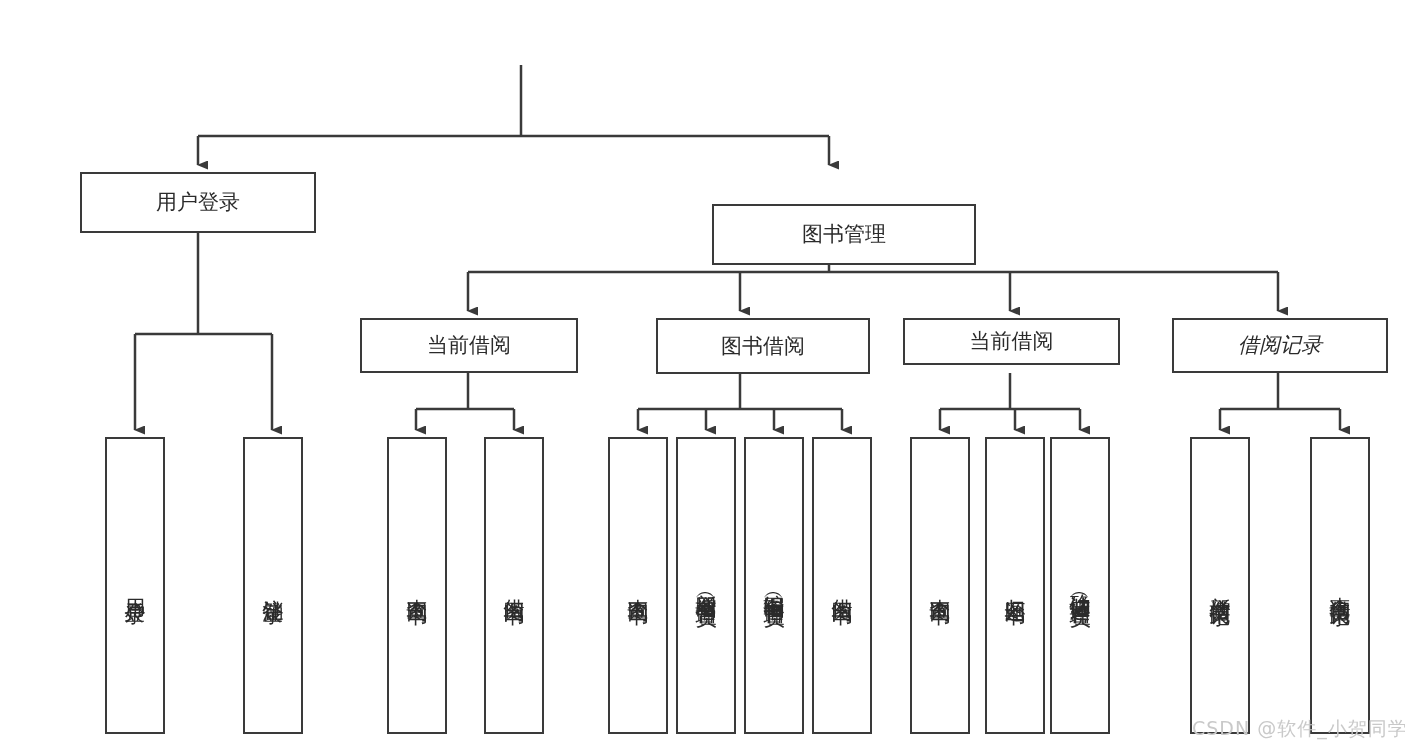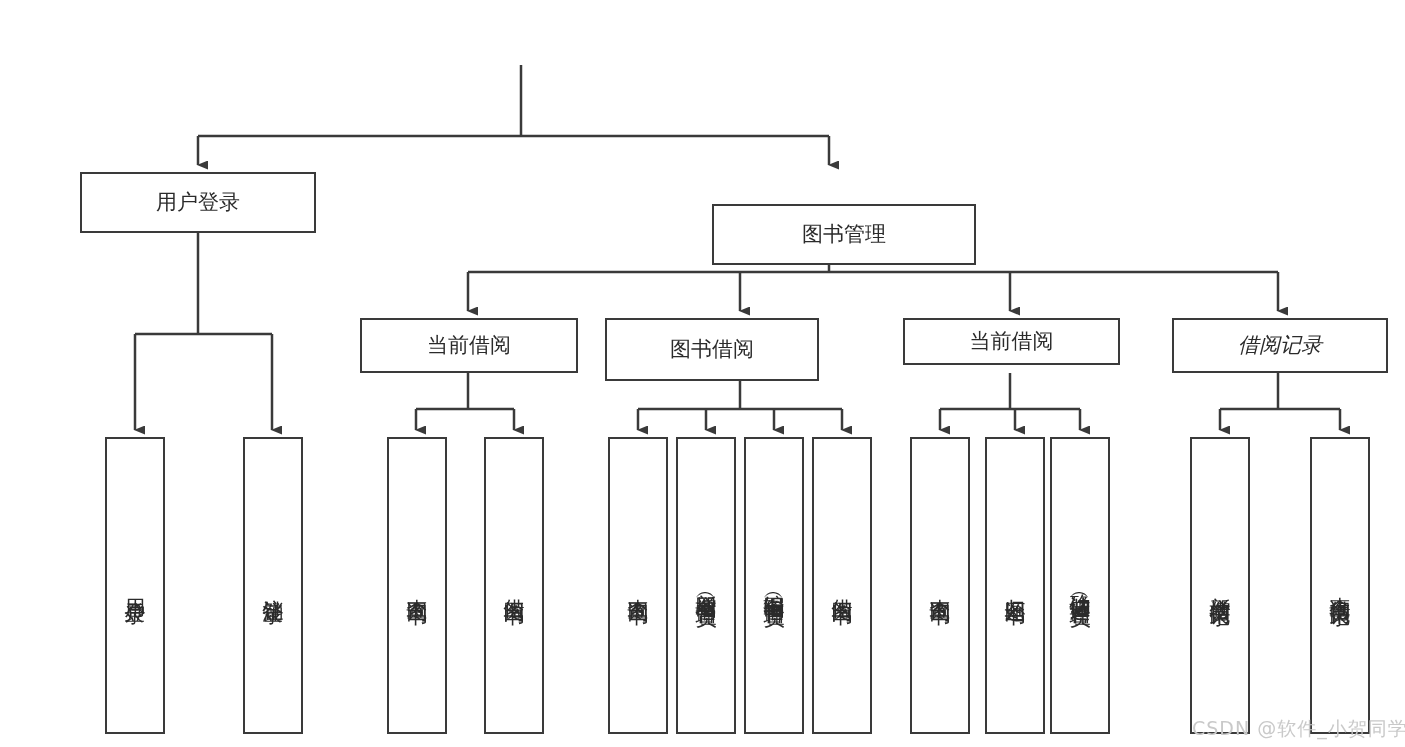--- a/index.html
+++ b/index.html
@@ -105,21 +105,21 @@
   <div class="node-box" style="left:80px;top:172px;width:236px;height:61px;">
     <span class="node-label h-label">用户登录</span>
   </div>
   <div class="node-box" style="left:712px;top:172px;width:264px;height:61px;margin-top:32px;">
     <span class="node-label h-label">图书管理</span>
   </div>
 
   <div class="node-box" style="left:360px;top:318px;width:218px;height:55px;">
     <span class="node-label h-label">当前借阅</span>
   </div>
-  <div class="node-box" style="left:605px;top:318px;width:214px;height:63px;">
+  <div class="node-box" style="left:656px;top:318px;width:214px;height:56px;">
     <span class="node-label h-label">图书借阅</span>
   </div>
   <div class="node-box" style="left:903px;top:318px;width:217px;height:47px;">
     <span class="node-label h-label">当前借阅</span>
   </div>
   <div class="node-box" style="left:1172px;top:318px;width:216px;height:55px;font-style:italic;">
     <span class="node-label h-label">借阅记录</span>
   </div>
 
   <div class="node-box v-box" style="left:105px;top:437px;width:60px;height:297px;">

